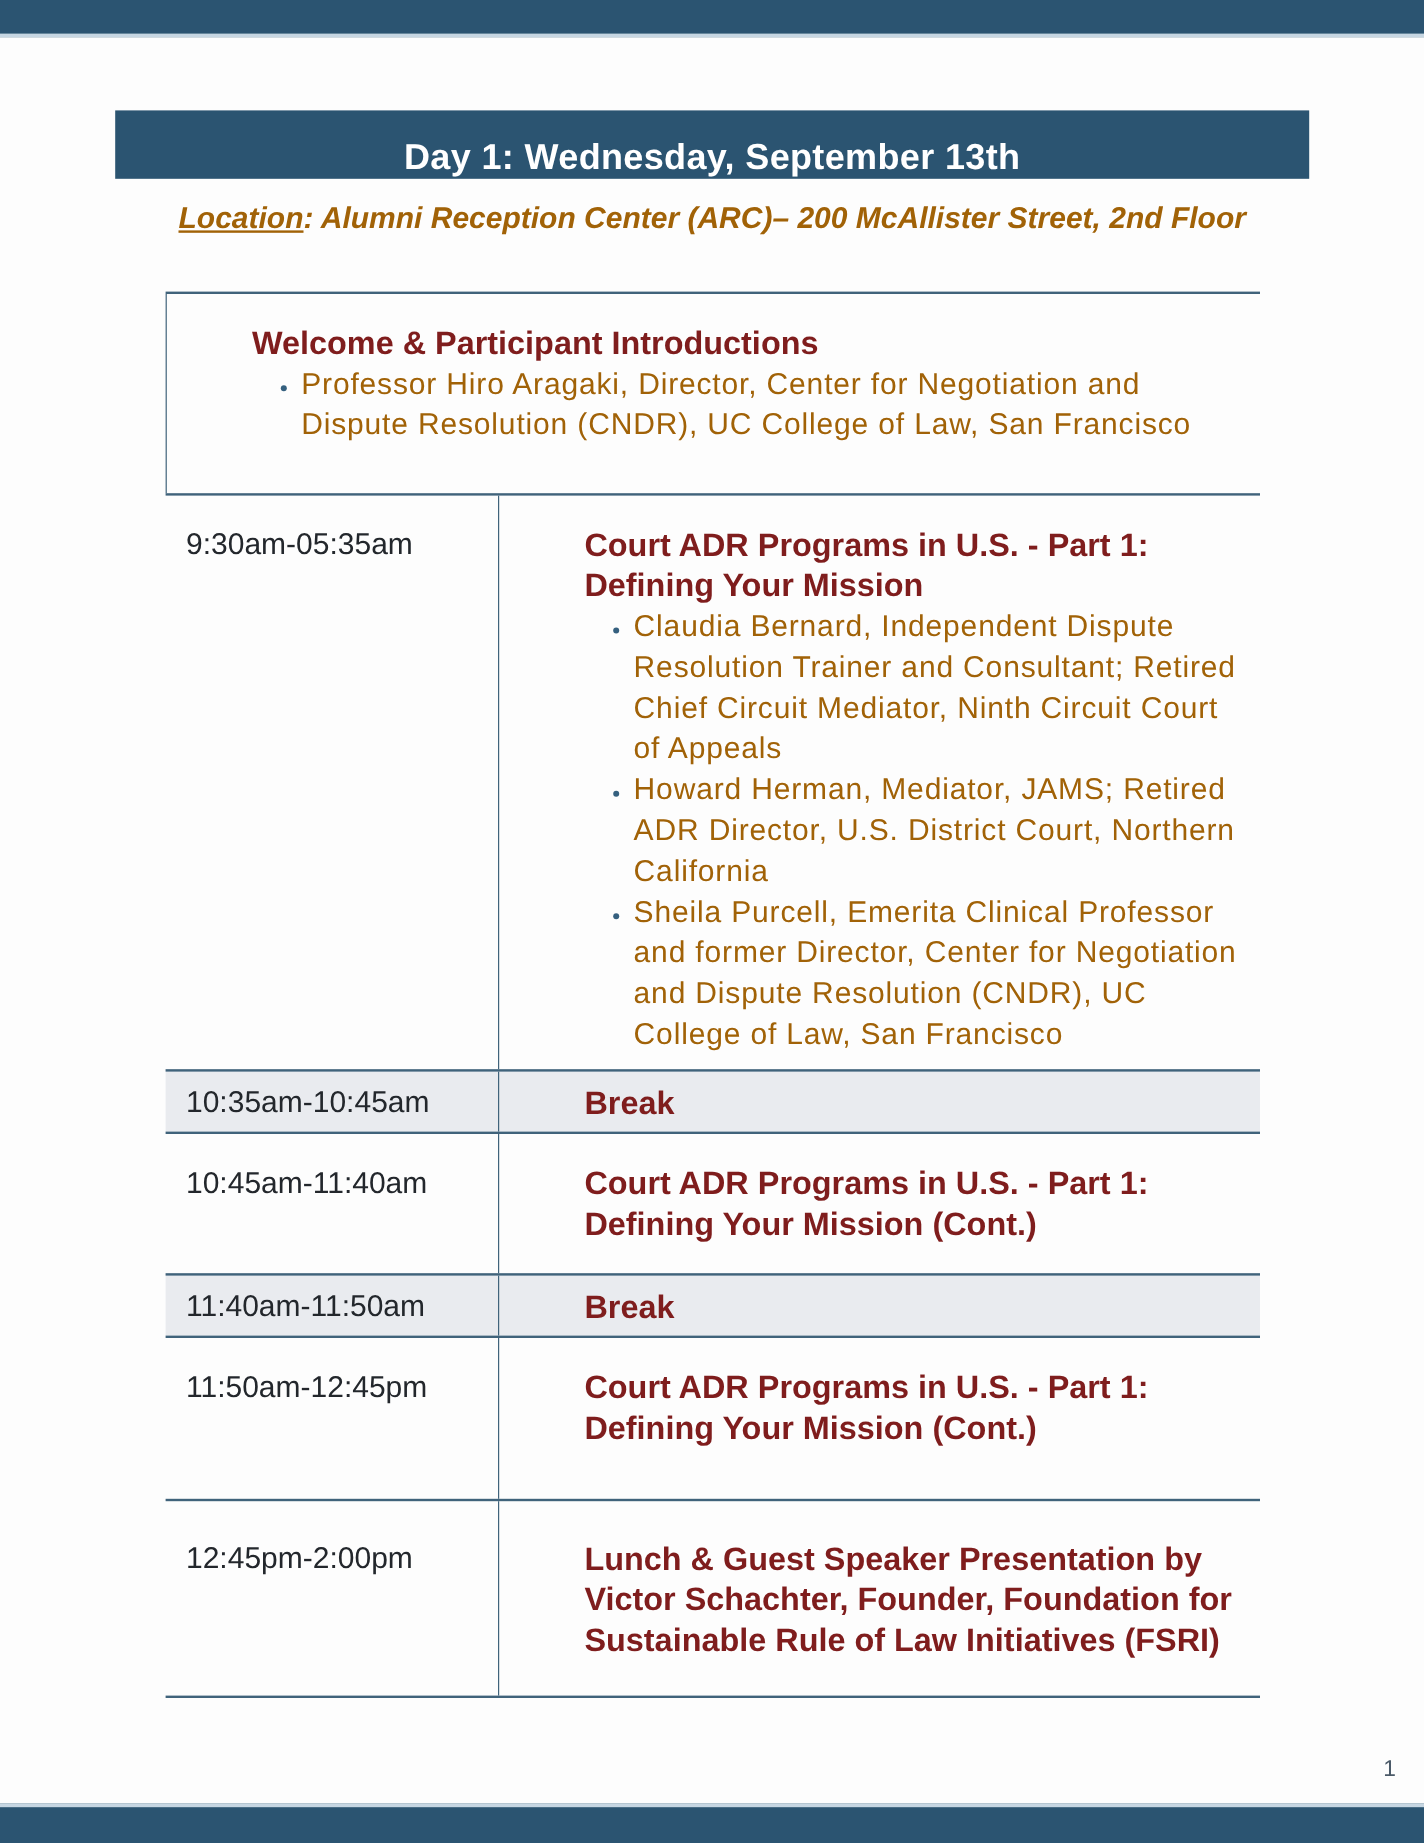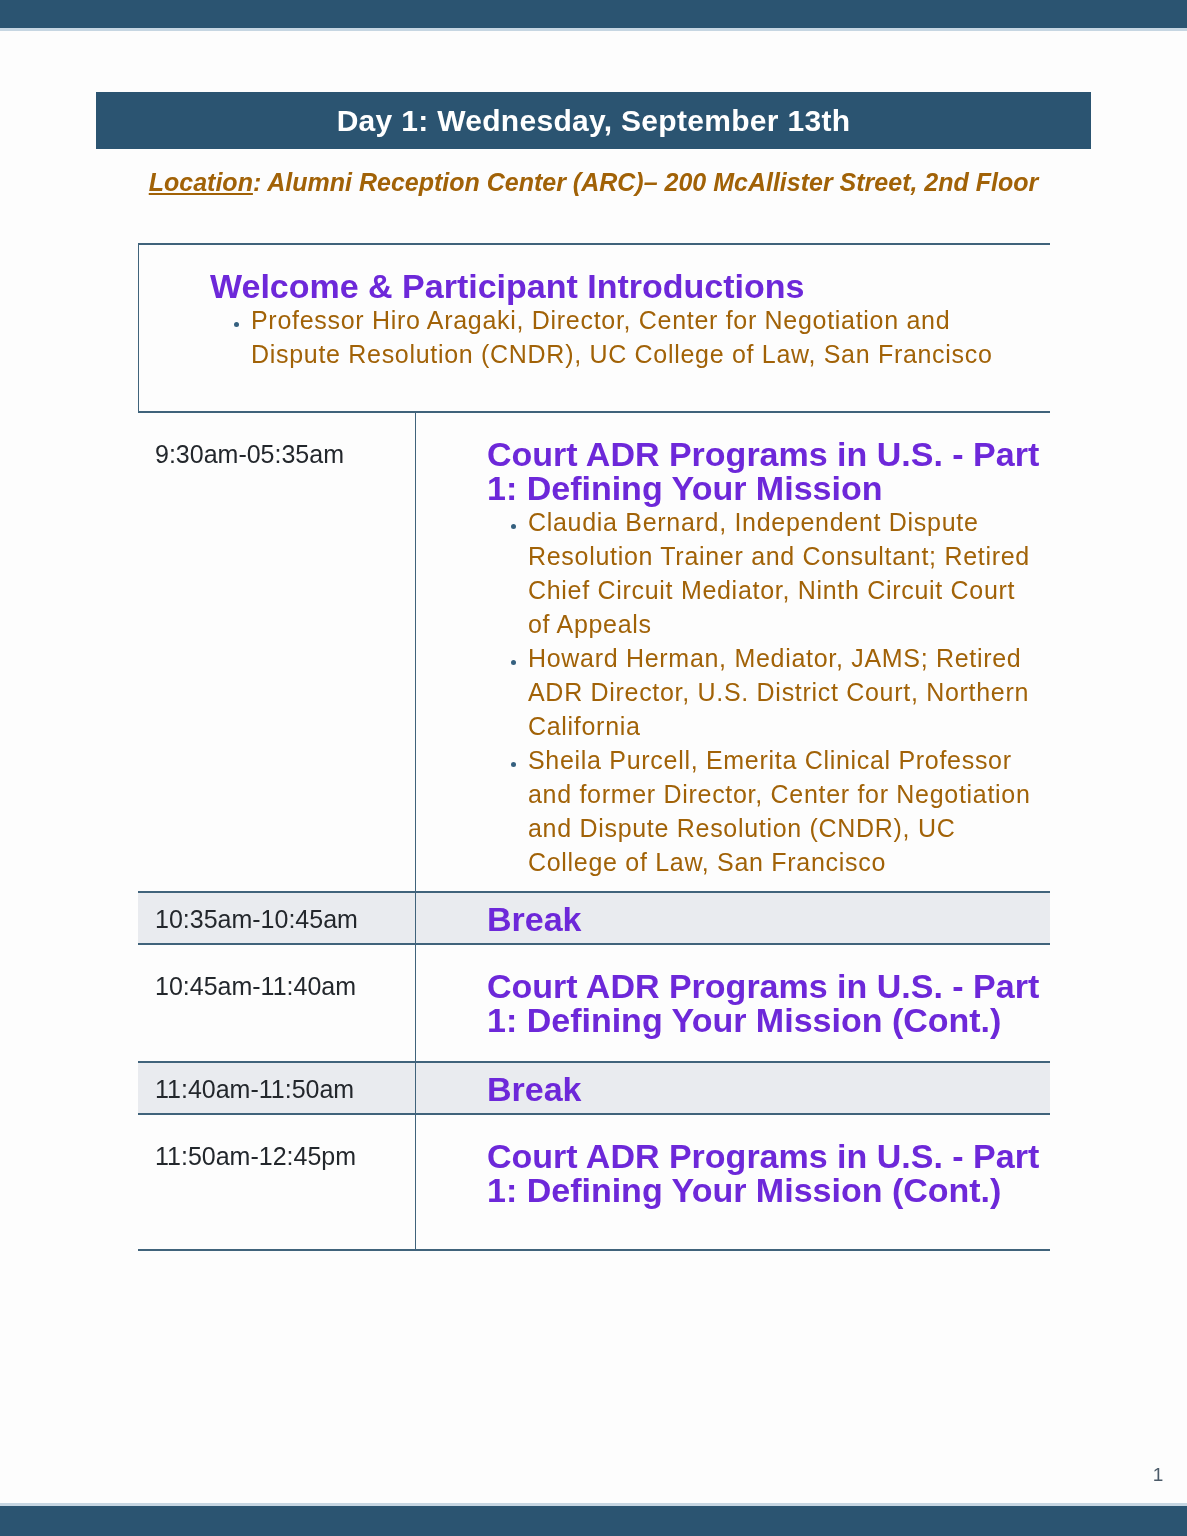--- a/index.html
+++ b/index.html
@@ -15,21 +15,21 @@
     position:absolute; top:0; left:0; right:0; height:28px;
     background:var(--accent); border-bottom:3px solid var(--light-edge);
   }
   .footbar {
     position:absolute; bottom:0; left:0; right:0; height:30px;
     background:var(--accent); border-top:3px solid var(--light-edge);
   }
   .banner {
     position:absolute; left:96px; top:92px; width:995px; height:57px;
     background:var(--accent);
-    display:flex; align-items:center; justify-content:center;
+    display:flex; align-items:flex-end; justify-content:center;
     color:#ffffff; font-size:30px; font-weight:bold; letter-spacing:0.3px;
   }
   .location {
     position:absolute; left:96px; top:164px; width:995px;
     text-align:center;
     font-size:25px; font-weight:bold; font-style:italic;
     color:#a16207; line-height:36px;
   }
   .location .loc-label { text-decoration:underline; }
 
@@ -42,21 +42,21 @@
   .time {
     flex:0 0 277px; width:277px;
     padding:24px 8px 10px 17px;
     font-size:25px; line-height:34px; color:#23272c;
   }
   .content {
     flex:1;
     border-left:1.5px solid var(--border);
     padding:24px 6px 12px 71px;
   }
-  .title { font-size:34px; font-weight:bold; line-height:34px; color:#6d28d9; }
+  .title { font-size:27px; font-weight:bold; line-height:34px; color:#7f1d1d; }
   .bullets { margin:0; padding:0 0 0 41px; list-style:disc; }
   .bullets li { font-size:25px; line-height:34px; color:#a16207; letter-spacing:0.7px; }
   .bullets li::marker { color:var(--bullet); font-size:18px; }
 
   .row.break { background:var(--break-bg); }
   .row.break .time, .row.break .content { padding-top:9px; padding-bottom:7px; }
 
   .row:nth-child(1){ min-height:168px; }
   .row:nth-child(2){ min-height:475px; }
   .row:nth-child(3){ min-height:52px; }
@@ -126,18 +126,25 @@
 
     </div>
   </div>
       <div class="row">
     <div class="cell time">11:50am-12:45pm</div>
     <div class="cell content">
       <div class="title">Court ADR Programs in U.S. - Part 1: Defining Your Mission (Cont.)</div>
 
     </div>
   </div>
+      <div class="row">
+    <div class="cell time">12:45pm-2:00pm</div>
+    <div class="cell content">
+      <div class="title">Lunch &amp; Guest Speaker Presentation by Victor Schachter, Founder, Foundation for Sustainable Rule of Law Initiatives (FSRI)</div>
+
+    </div>
+  </div>
     </div>
 
   <div class="pagenum">1</div>
 
   <div class="footbar"></div>
 </div>
 
 </body></html>

